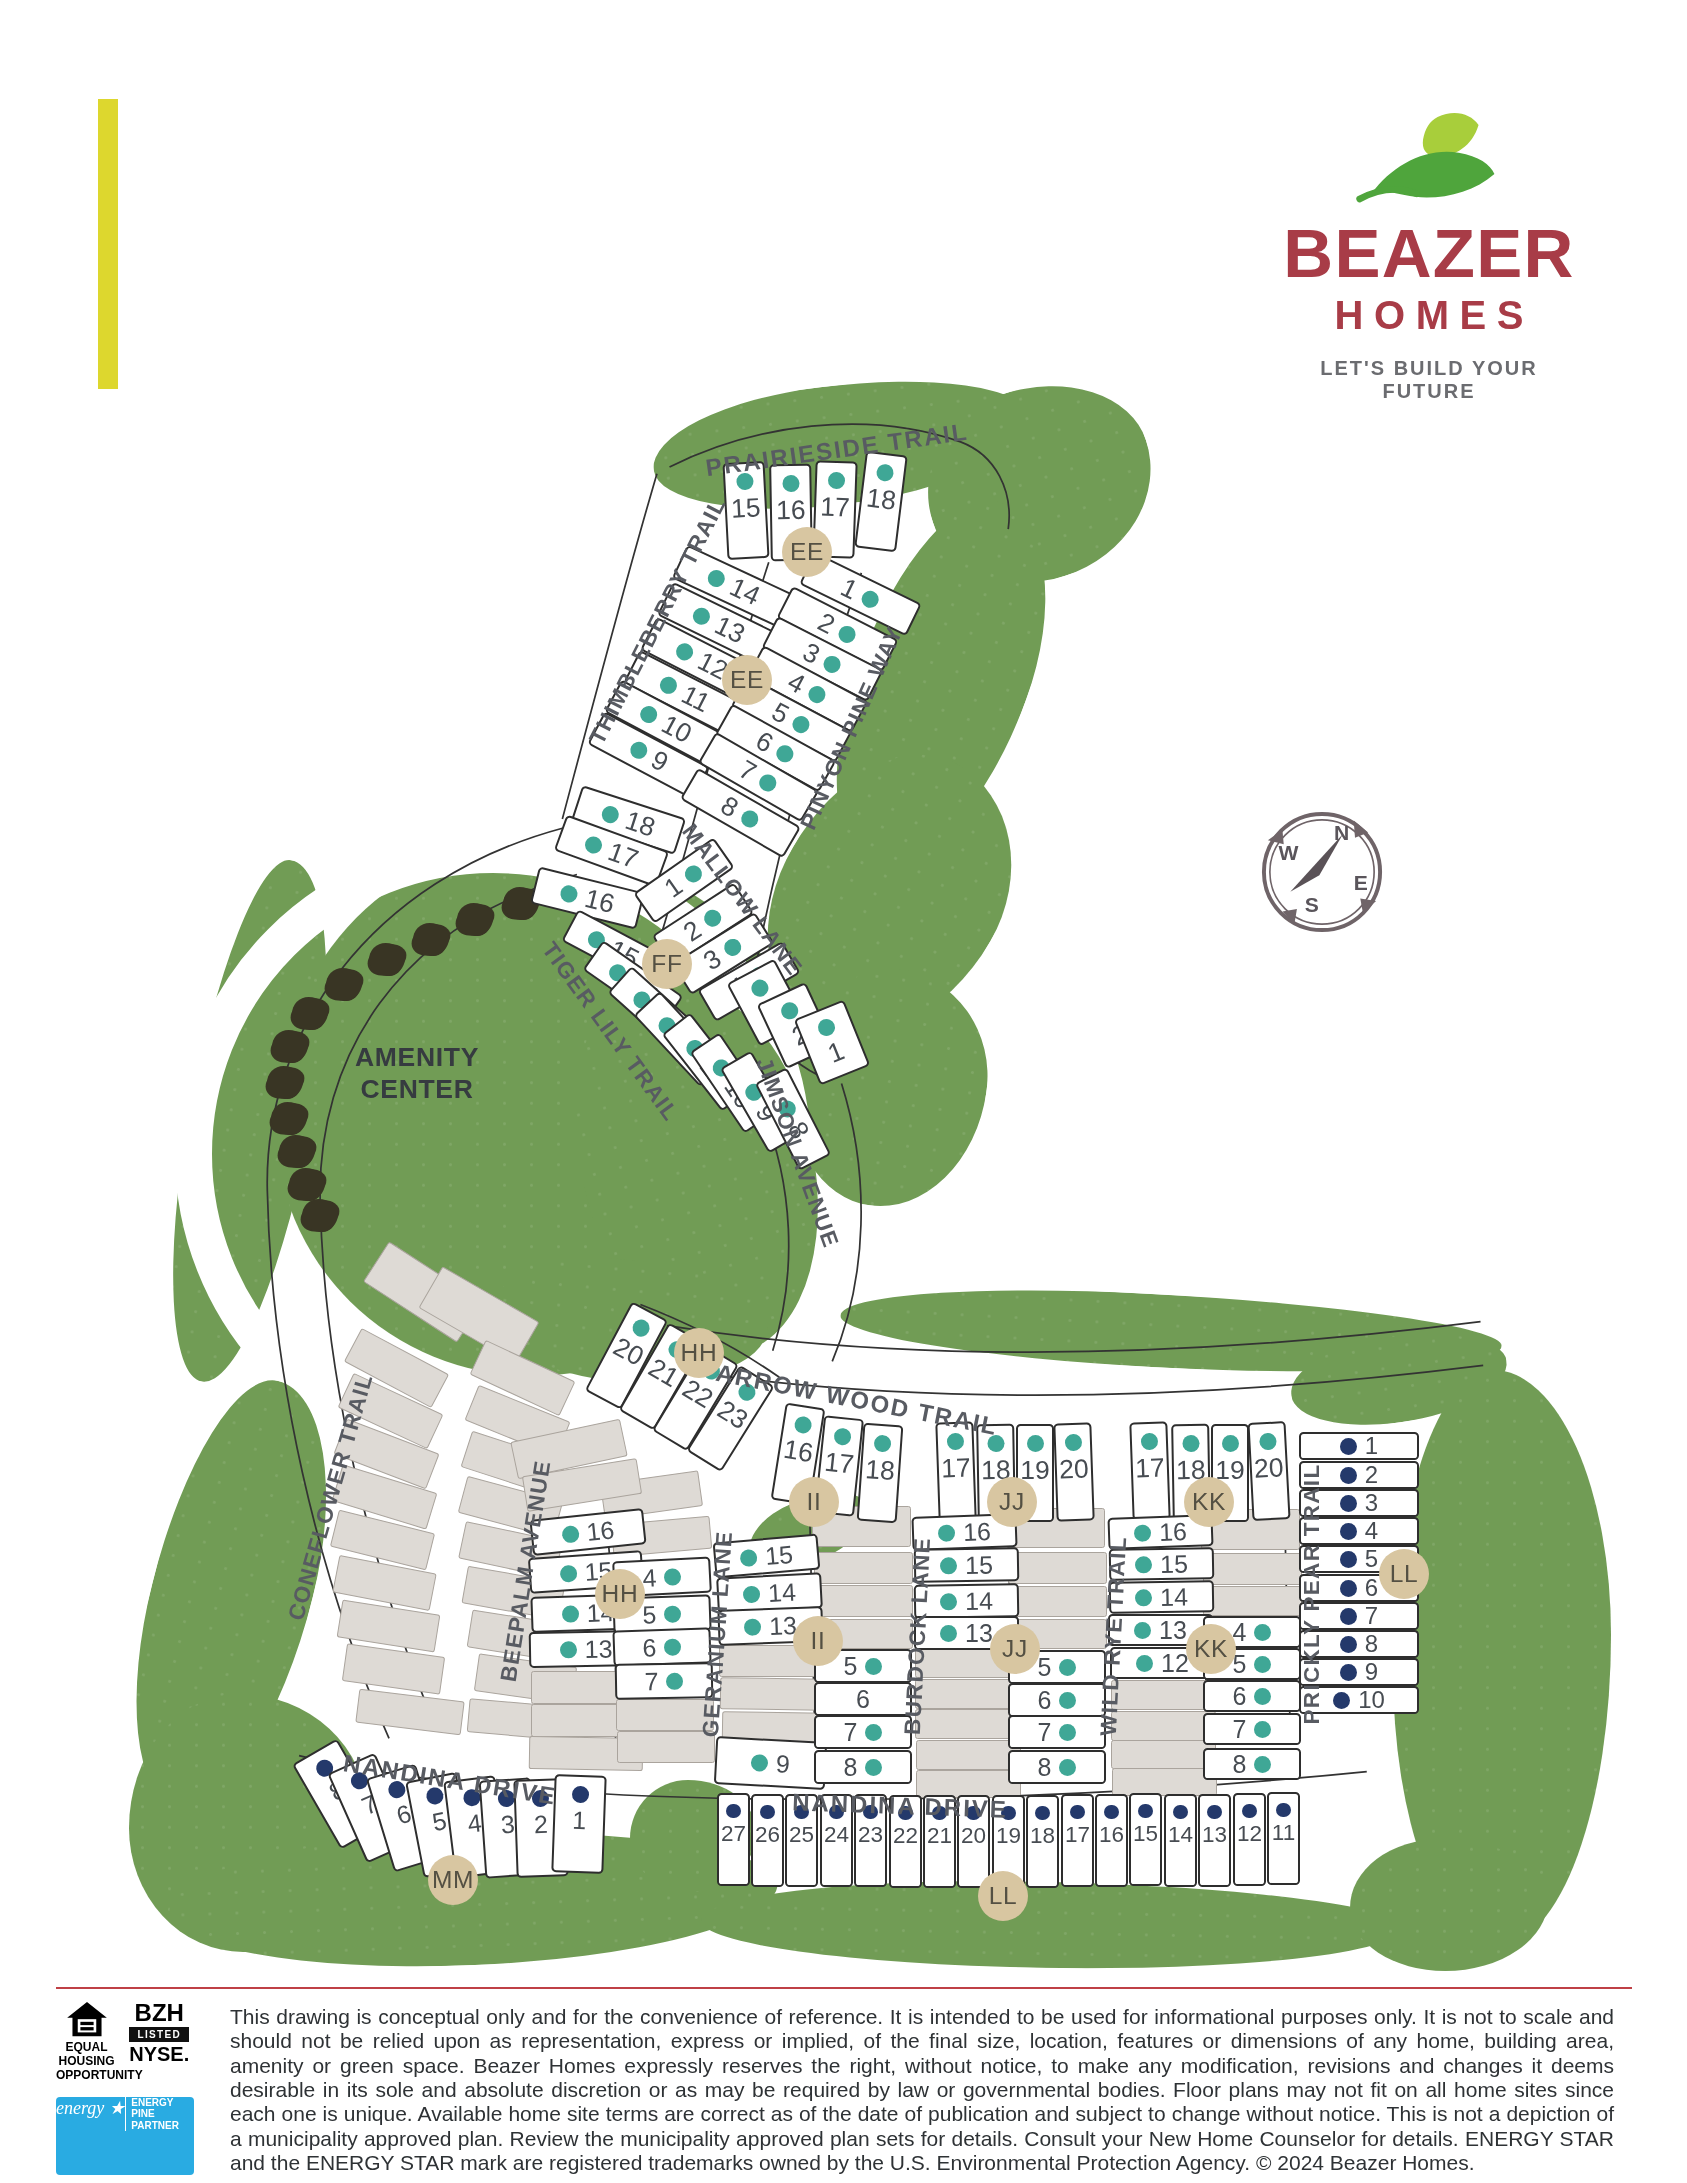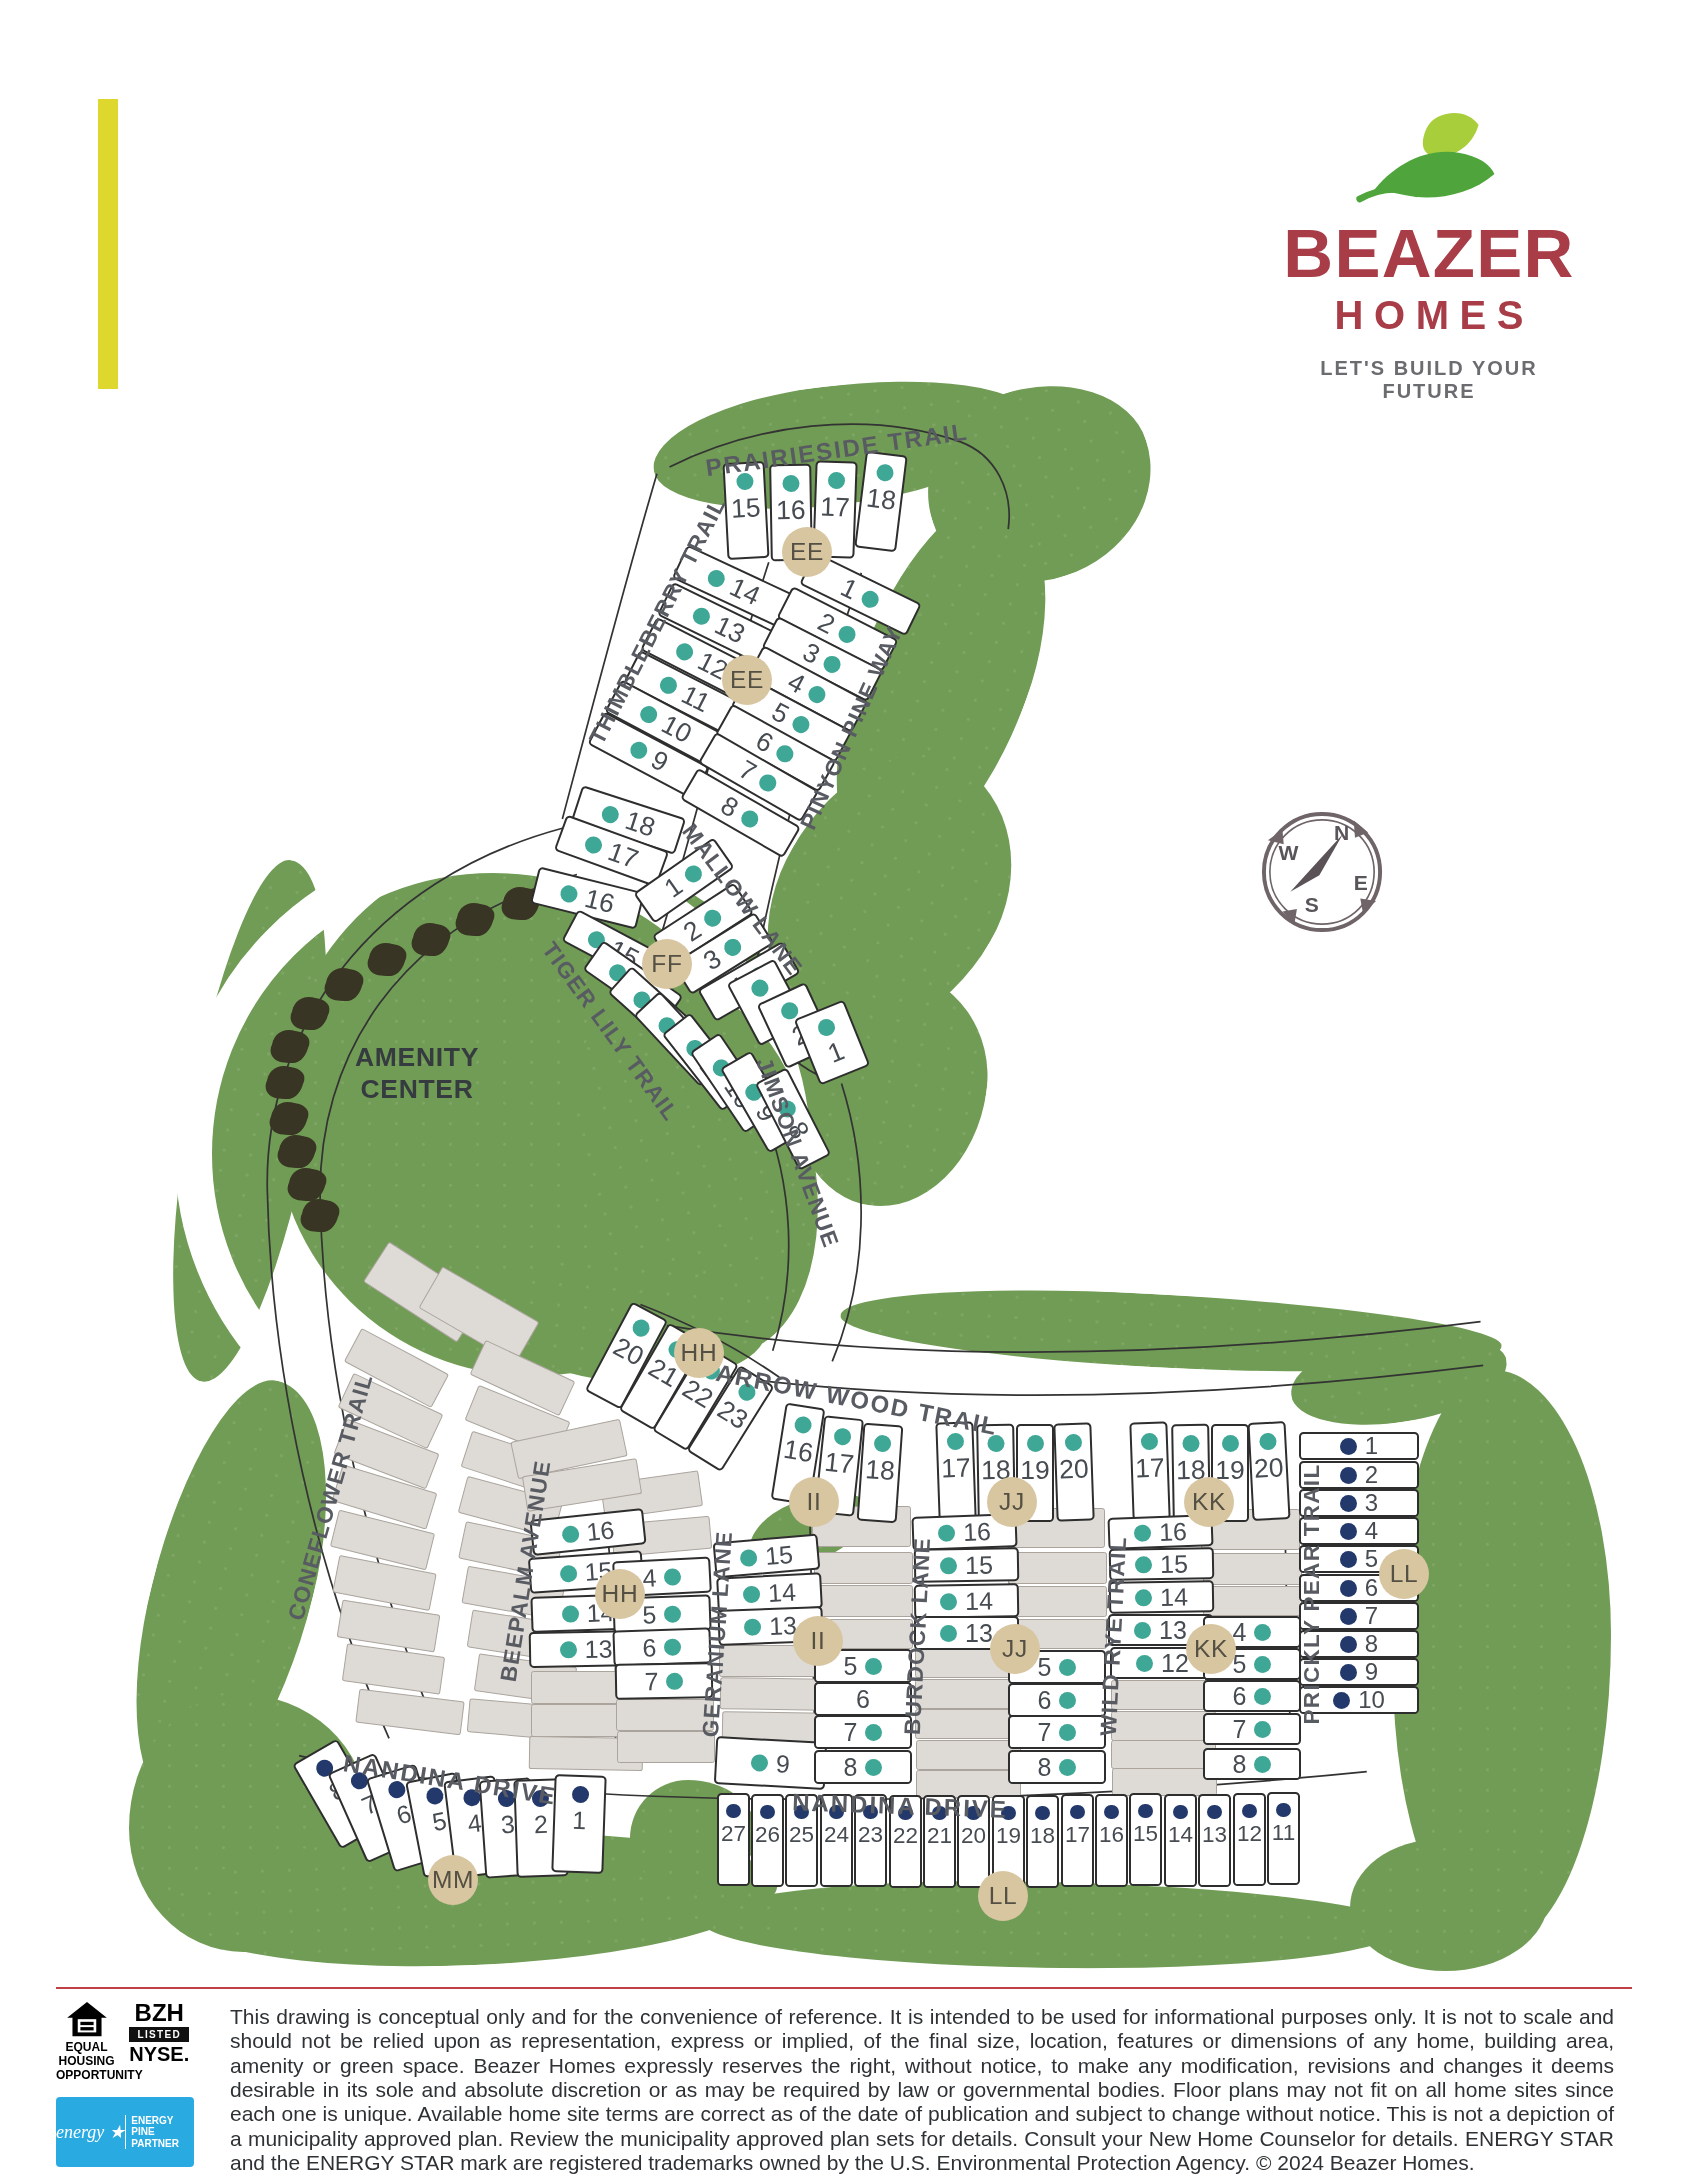--- a/index.html
+++ b/index.html
@@ -41,21 +41,21 @@
   
   #rule{position:absolute;left:56px;top:1987px;width:1576px;height:2px;}
   #logos{position:absolute;left:56px;top:2002px;width:152px;}
   #eho{display:inline-block;vertical-align:top;width:61px;text-align:center;}
   #eho .cap{font-size:12px;font-weight:bold;line-height:1.15;color:#000;}
   #nyse{display:inline-block;vertical-align:top;margin-left:9.3px;text-align:center;color:#000;}
   #nyse .l1{font-size:24px;font-weight:bold;line-height:.95;}
   #nyse .l2{font-size:10px;font-weight:bold;letter-spacing:1.3px;background:#111;color:#fff;
             padding:1.3px 2.6px;margin:2px 0;display:block;border:1.3px solid #111;}
   #nyse .l3{font-size:20px;font-weight:bold;line-height:1;}
-  #estar{margin-top:14.6px;width:138px;height:70px;border-radius:4px;display:flex;align-items:center;color:#fff;}
+  #estar{margin-top:14.6px;width:138px;height:78px;border-radius:4px;display:flex;align-items:flex-start;color:#fff;}
   #estar .left{flex:0 0 69px;text-align:center;font-size:18px;font-style:italic;
                font-family:"Liberation Serif",serif;}
   #estar .right{flex:1;border-left:1.3px solid #fff;padding-left:5.3px;font-size:10px;font-weight:bold;line-height:1.15;}
   #disclaimer{position:absolute;left:230px;top:2005px;width:1384px;font-size:21px;line-height:1.16;
               text-align:justify;color:#2e3235;}
 </style>
 </head>
 <body>
 
 <div id="page">

